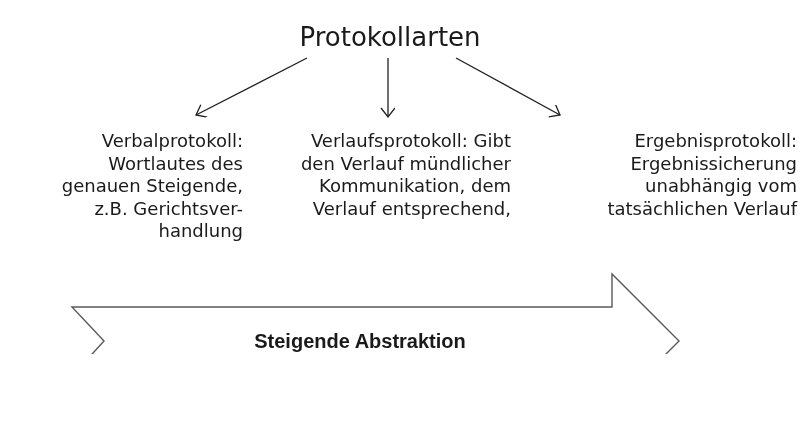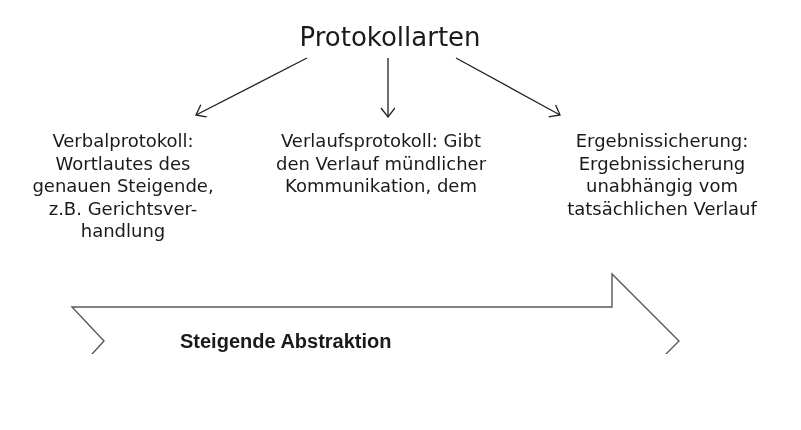--- a/index.html
+++ b/index.html
@@ -28,32 +28,33 @@
   }
   .connector-layer {
     position: absolute;
     left: 0;
     top: 0;
     width: 801px;
     height: 430px;
   }
   .node {
     position: absolute;
-    text-align: center;
+    text-align: right;
     font-size: 18px;
     line-height: 22.5px;
   }
   .node-left   { left: 3px;   top: 130px; width: 240px; }
   .node-middle { left: 251px; top: 130px; width: 260px; }
   .node-right  { left: 527px; top: 130px; width: 270px; }
   .banner-label {
     position: absolute;
     left: 180px;
     top: 329px;
     width: 360px;
+    text-align: center;
     font-family: "Liberation Sans", sans-serif;
     font-weight: bold;
     font-size: 20px;
     line-height: 24px;
     white-space: nowrap;
   }
 </style>
 </head>
 <body>
 
@@ -80,24 +81,25 @@
     <div>Wortlautes des</div>
     <div>genauen Steigende,</div>
     <div>z.B. Gerichtsver-</div>
     <div>handlung</div>
   </div>
 
   <div class="node node-middle">
     <div>Verlaufsprotokoll: Gibt</div>
     <div>den Verlauf mündlicher</div>
     <div>Kommunikation, dem</div>
+    <div>Verlauf entsprechend,</div>
   </div>
 
   <div class="node node-right">
-    <div>Ergebnissicherung:</div>
+    <div>Ergebnisprotokoll:</div>
     <div>Ergebnissicherung</div>
     <div>unabhängig vom</div>
     <div>tatsächlichen Verlauf</div>
   </div>
 
   <div class="banner-label">Steigende Abstraktion</div>
 
 </div>
 
 </body></html>

